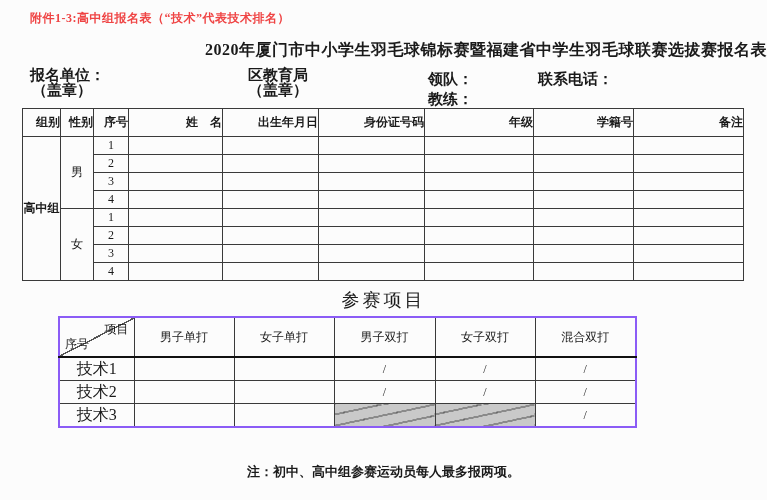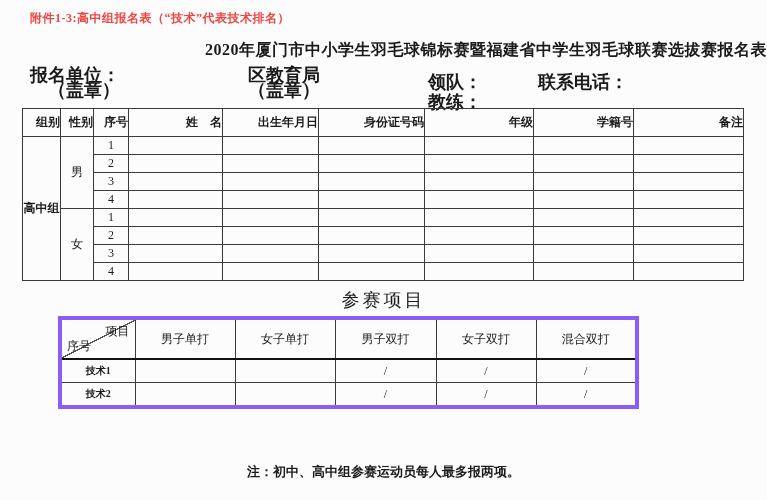--- a/index.html
+++ b/index.html
@@ -14,41 +14,41 @@
   .attachment-note {
     position:absolute; left:30px; top:10px;
     font-size:12px; font-weight:bold; color:#ef4444;
     letter-spacing:0.5px;
   }
   .doc-title {
     position:absolute; top:40px; left:0; width:100%;
     text-align:right; font-size:16px; font-weight:bold;
     letter-spacing:0.5px;
   }
-  .info-area { position:absolute; top:66px; left:0; width:100%; height:40px; font-size:18px; font-weight:bold;text-align:right; }
+  .info-area { position:absolute; top:66px; left:0; width:100%; height:40px; font-size:15px; font-weight:bold; }
   .info-unit   { position:absolute; left:30px;  top:2px; line-height:15px; }
   .info-unit .seal { padding-left:2px; }
   .info-bureau { position:absolute; left:248px; top:2px; line-height:15px; }
   .info-leader { position:absolute; left:428px; top:4px; }
   .info-phone  { position:absolute; left:538px; top:4px; }
   .info-coach  { position:absolute; left:428px; top:24px; }
   table { border-collapse:collapse; table-layout:fixed; }
   td, th { border:1px solid #3a3a3a; padding:0; overflow:hidden; }
   .roster { position:absolute; left:22px; top:108px; width:721px; font-size:12px; }
   .roster th { height:27px; font-size:12px; font-weight:bold; text-align:right; }
   .roster td { height:17px; text-align:center; font-size:12px; }
   .roster .c-group { font-weight:bold;margin-left:16px; }
   .events-title {
     position:absolute; top:288px; left:0; width:100%;
     text-align:center; font-size:18px; font-weight:normal; letter-spacing:3px;
   }
-  .events { position:absolute; left:58px; top:316px; width:577px; font-size:12px; border:4px solid #8b5cf6; }
+  .events { position:absolute; left:58px; top:316px; width:577px; font-size:12px; border:2px solid #8b5cf6; }
   .events th { height:38px; font-weight:normal; font-size:12px; text-align:center; border-bottom:2px solid #111; }
   .events td { height:22px; text-align:center; }
-  .events .ev-label { font-weight:bold; font-size:10px; }
+  .events .ev-label { font-weight:normal; font-size:16px; }
   .corner { position:relative; padding:0;
     background:linear-gradient(to bottom right,
       transparent 0, transparent calc(50% - 0.7px),
       #555 calc(50% - 0.7px), #555 calc(50% + 0.7px),
       transparent calc(50% + 0.7px), transparent 100%);
   }
   .corner .corner-top { position:absolute; top:3px; right:5px; font-size:12px; }
   .corner .corner-bottom { position:absolute; bottom:3px; left:5px; font-size:12px; }
   .crossed {
     background-color:#c9c9c9;
@@ -222,18 +222,26 @@
         <td>/</td>
       </tr>
       <tr>
         <td class="ev-label">技术2</td>
         <td></td>
         <td></td>
         <td>/</td>
         <td>/</td>
         <td>/</td>
       </tr>
+      <tr>
+        <td class="ev-label">技术3</td>
+        <td></td>
+        <td></td>
+        <td class="crossed"></td>
+        <td class="crossed"></td>
+        <td>/</td>
+      </tr>
     </tbody>
   </table>
 
   <div class="bottom-note">注：初中、高中组参赛运动员每人最多报两项。</div>
 
 </div>
 
 </body></html>

